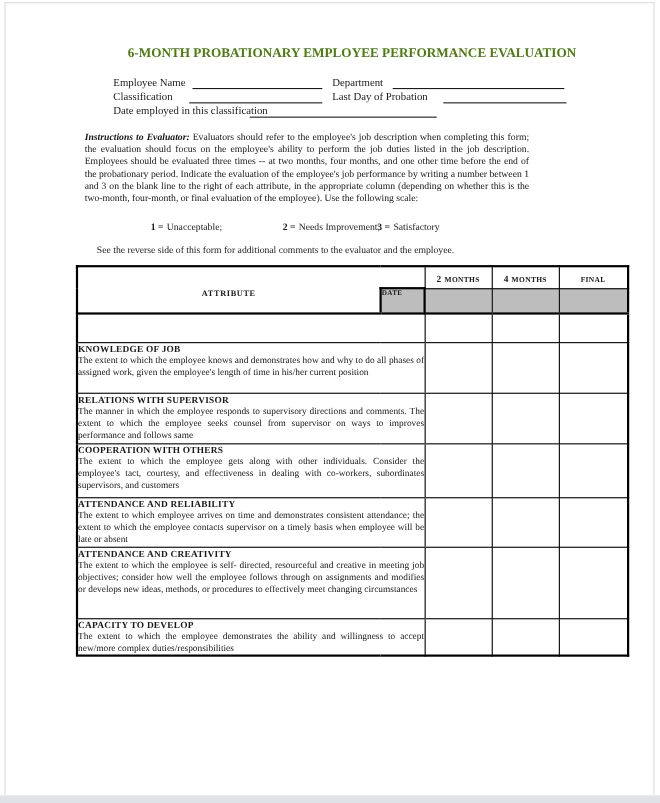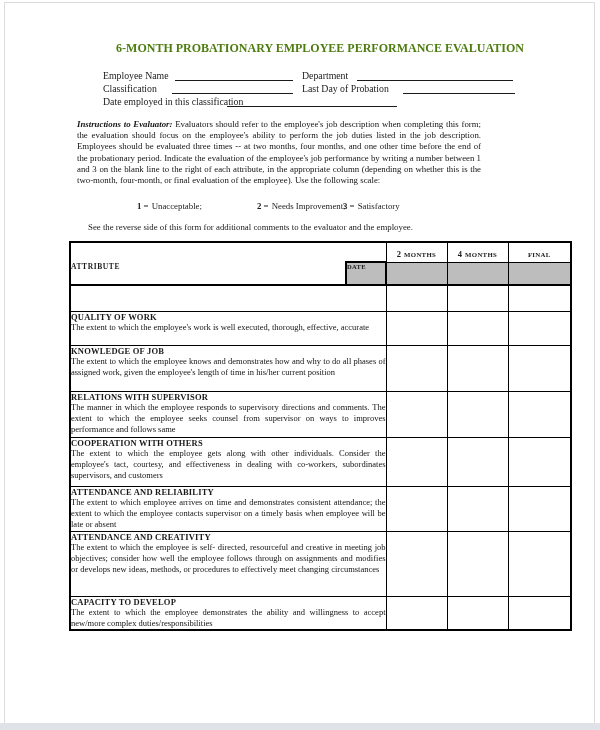--- a/index.html
+++ b/index.html
@@ -57,21 +57,21 @@
   td.colhead {
     border: 1.5px solid #000; text-align: center; vertical-align: middle;
     font-weight: bold;
   }
   td.colhead .num  { font-size: 8.5px; margin-right: 3px; }
   td.colhead .num:empty { margin-right: 0; }
   td.colhead .unit { font-size: 6.8px; letter-spacing: 0.3px; }
 
   td.attr-head {
     border-left: 2px solid #000; border-bottom: 2px solid #000;
-    text-align: left; vertical-align: middle;
+    text-align: center; vertical-align: middle;
     font-weight: bold; font-size: 7.5px; letter-spacing: 0.6px;
   }
   td.date-cell {
     background: #bdbdbd; border: 2px solid #000;
     vertical-align: bottom; font-weight: bold; font-size: 6.5px;
     padding: 0 0 2px 3px; letter-spacing: 0.3px;
   }
   td.shaded { background: #bdbdbd; border: 1.5px solid #000; border-bottom: 2px solid #000; }
 
   td.spacer { border-left: 2px solid #000; border-bottom: 1.2px solid #000; }
@@ -142,29 +142,20 @@
       <td class="shaded"></td>
       <td class="shaded"></td>
     </tr>
     <tr class="hdr-c">
       <td colspan="2" class="spacer"></td>
       <td class="empty-cell"></td>
       <td class="empty-cell"></td>
       <td class="empty-cell"></td>
     </tr>
 
-    <tr class="r2">
-      <td colspan="2" class="attr-td">
-        <div class="attr-title">QUALITY OF WORK</div>
-        <div class="attr-desc">The extent to which the employee's work is well executed, thorough, effective, accurate</div>
-      </td>
-      <td class="rating"></td>
-      <td class="rating"></td>
-      <td class="rating"></td>
-    </tr>
     <tr class="r3">
       <td colspan="2" class="attr-td">
         <div class="attr-title">KNOWLEDGE OF JOB</div>
         <div class="attr-desc">The extent to which the employee knows and  demonstrates how and why to do all phases of  assigned work, given the employee's length of time in his/her current position</div>
       </td>
       <td class="rating"></td>
       <td class="rating"></td>
       <td class="rating"></td>
     </tr>
     <tr class="r4">

